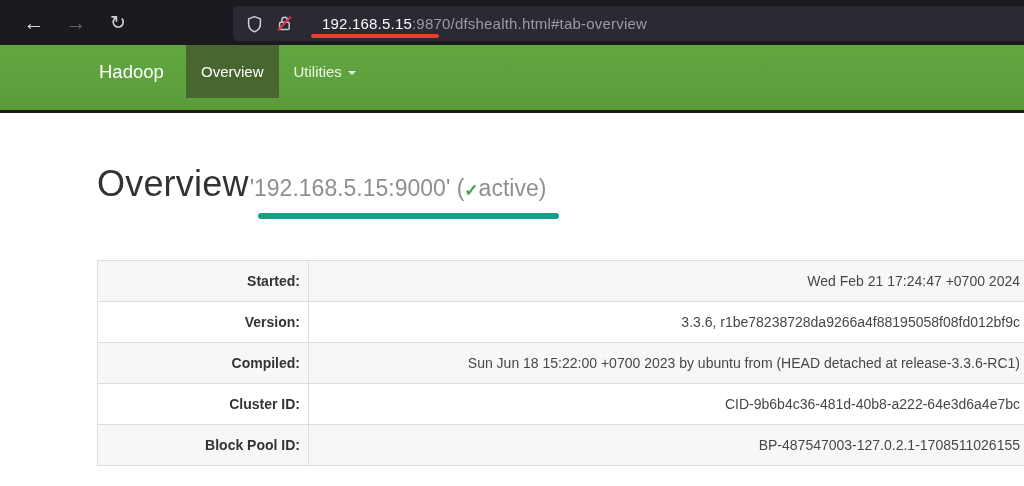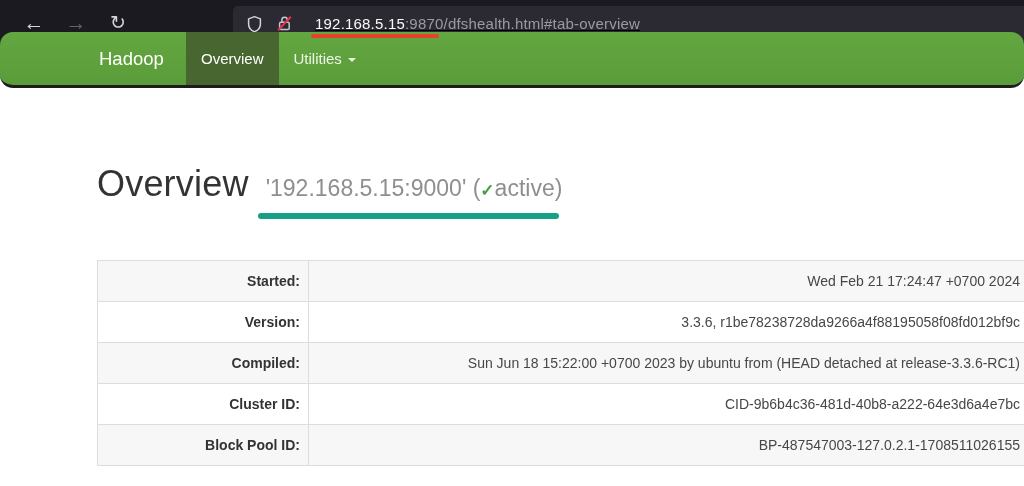--- a/index.html
+++ b/index.html
@@ -41,45 +41,43 @@
     width: 800px; height: 35px;
     background: #2b2a33;
     border-radius: 5px;
     display: flex;
     align-items: center;
     padding-left: 13px;
   }
   .url-icon { flex: 0 0 auto; display: block; }
   .url-icon + .url-icon { margin-left: 13px; }
   .url-text {
-    margin-left: 22px;
+    margin-left: 29px;
     font-size: 15px;
     white-space: nowrap;
     letter-spacing: 0.2px;
-    text-decoration: underline;
   }
   .url-host { color: #f9f9fa; }
   .url-rest { color: #9b9aa2; }
 
   .url-underline {
     position: absolute;
     left: 311px; top: 34px;
     width: 128px; height: 4px;
     border-radius: 2px;
     z-index: 3;
   }
 
   
   .navbar {
     position: absolute;
-    left: 0; top: 32px;
-    width: 1024px; height: 56px;
+    left: 0; top: 45px;
+    width: 1024px; height: 68px;
     background: linear-gradient(#63a741, #5a9c39);
     border-bottom: 3px solid #1d1d1d;
-    border-radius: 13px;
   }
   .brand {
     position: absolute;
     left: 99px; top: 0;
     height: 53px; line-height: 53px;
     color: #ffffff;
     font-size: 18.5px;
     cursor: default;
   }
   .nav-tabs {
@@ -119,21 +117,21 @@
     align-items: baseline;
     white-space: nowrap;
   }
   .heading .title {
     font-size: 36px;
     font-weight: 500;
     color: #333333;
     letter-spacing: 0.2px;
   }
   .heading .subtitle {
-    margin-left: 17px;
+    margin-left: 1px;
     font-size: 23px;
     color: #8f8f8f;
   }
   .heading .check {
     font-size: 17px;
     font-weight: bold;
     color: #43a047;
   }
   .address-underline {
     position: absolute;

